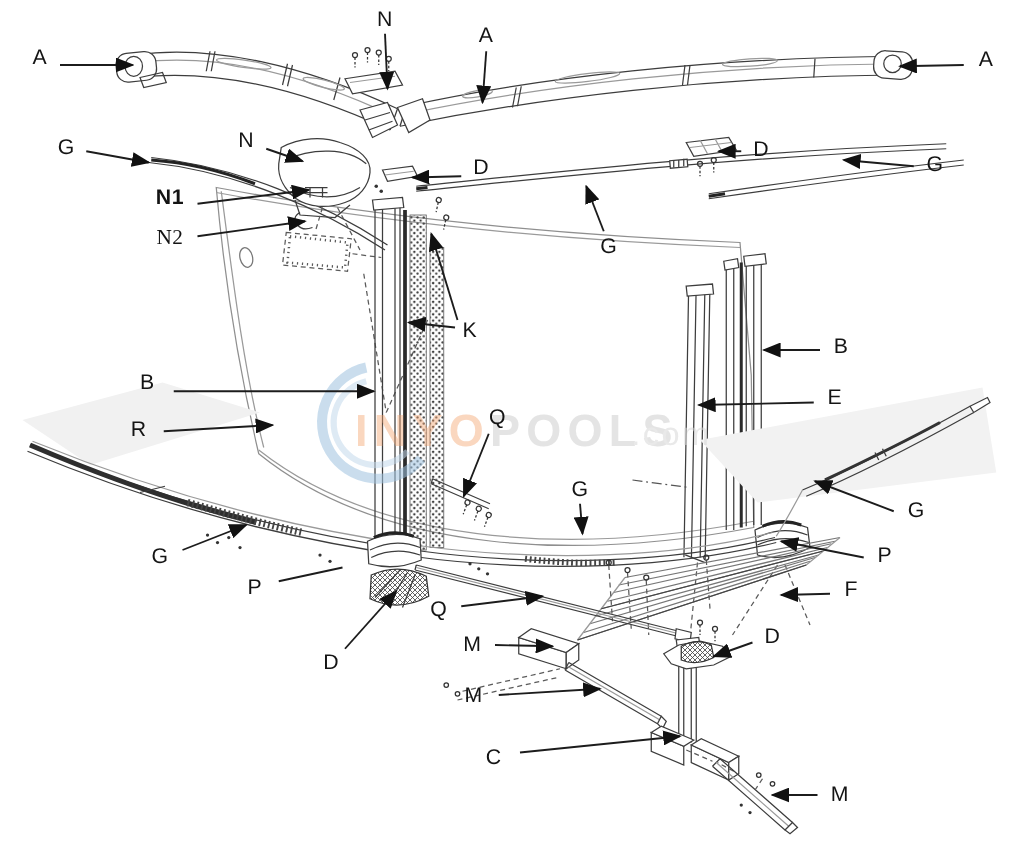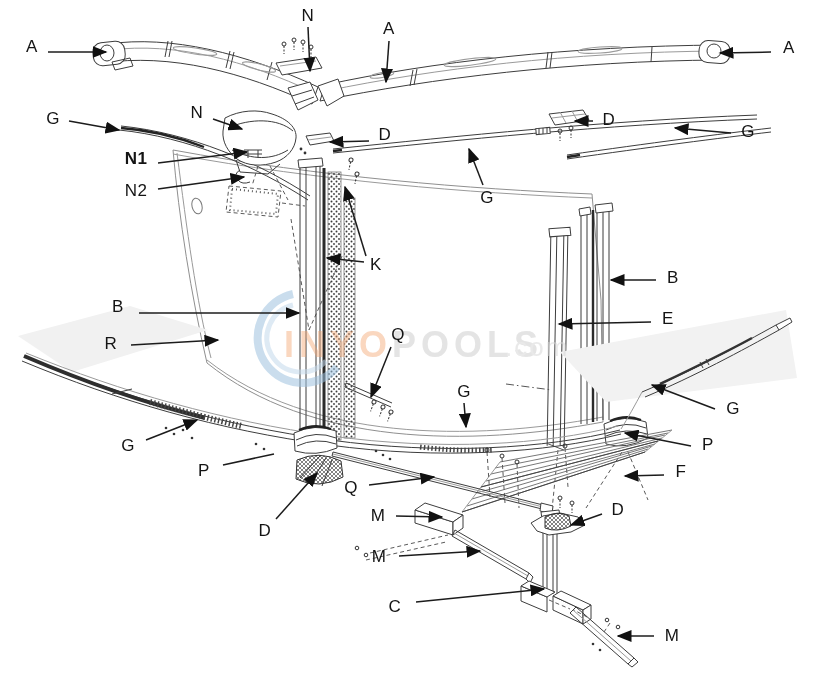--- a/index.html
+++ b/index.html
@@ -303,21 +303,21 @@
       <div class="callout" style="left: 32px; top: 46px;">A</div>
       <div class="callout" style="left: 308px; top: 15px;">N</div>
       <div class="callout" style="left: 389px; top: 28px;">A</div>
       <div class="callout" style="left: 789px; top: 47px;">A</div>
       <div class="callout" style="left: 53px; top: 118px;">G</div>
       <div class="callout" style="left: 197px; top: 112px;">N</div>
       <div class="callout" style="left: 385px; top: 134px;">D</div>
       <div class="callout" style="left: 609px; top: 119px;">D</div>
       <div class="callout" style="left: 748px; top: 131px;">G</div>
       <div class="callout" style="left: 136px; top: 158px; font-weight: bold;">N1</div>
-      <div class="callout" style="left: 136px; top: 190px;">N2</div>
+      <div class="callout" style="left: 136px; top: 190px; font-family: Liberation Serif, serif;">N2</div>
       <div class="callout" style="left: 487px; top: 197px;">G</div>
       <div class="callout" style="left: 376px; top: 264px;">K</div>
       <div class="callout" style="left: 673px; top: 277px;">B</div>
       <div class="callout" style="left: 118px; top: 306px;">B</div>
       <div class="callout" style="left: 668px; top: 318px;">E</div>
       <div class="callout" style="left: 111px; top: 343px;">R</div>
       <div class="callout" style="left: 398px; top: 334px;">Q</div>
       <div class="callout" style="left: 464px; top: 391px;">G</div>
       <div class="callout" style="left: 733px; top: 408px;">G</div>
       <div class="callout" style="left: 128px; top: 445px;">G</div>

